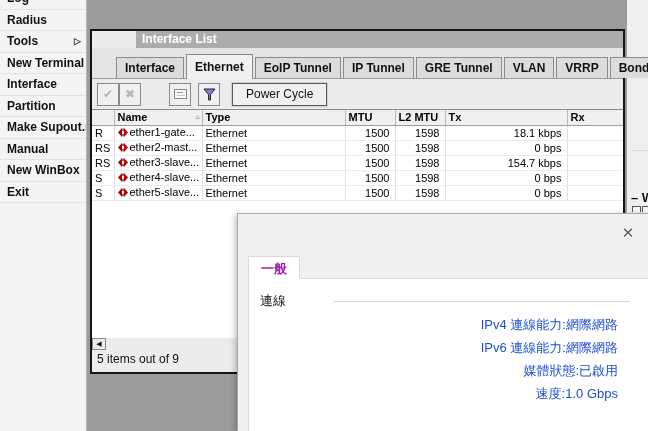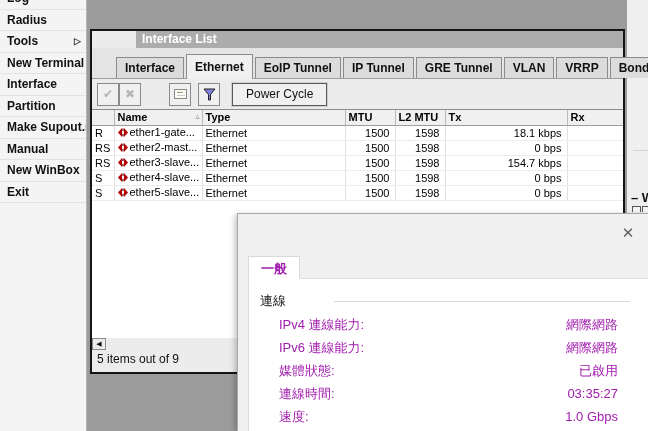--- a/index.html
+++ b/index.html
@@ -84,22 +84,22 @@
   #dlg-tabstrip { left:10px; top:42px; right:0; height:23px; }
   #dlg-tab { display:inline-block; height:23px; line-height:23px; padding:0 12px; font-size:13px;
              font-weight:bold; color:#a21caf; background:#fff; border:1px solid #d9d9d9;
              border-bottom:1px solid #fff; position:relative; z-index:2; }
   #dlg-page { left:10px; top:64px; width:420px; height:200px; background:#fff;
               border:1px solid #dcdcdc; }
   #dlg-group { position:absolute; left:11px; top:13px; font-size:13px; color:#111; }
   #dlg-group-line { position:absolute; left:85px; top:22px; width:296px; height:0;
                     border-top:1px solid #d9d9d9; }
   #dlg-rows { position:absolute; left:30px; top:35px; width:339px; }
-  .dlg-row { height:22.8px; display:flex; justify-content:space-between; align-items:center;
-             font-size:13px; color:#a21caf; }
+  .dlg-row { height:22.8px; display:flex; justify-content:flex-end; align-items:center;
+             font-size:13px; color:#1d4ed8; }
   .dlg-row .lbl { white-space:nowrap; }
   .dlg-row .val { white-space:nowrap; text-align:right; }
 </style>
 </head>
 <body>
 
 <div id="canvas">
 
   <div id="right-strip" class="abs">
     <div id="strip-line" class="abs"></div>
@@ -280,24 +280,20 @@
         </div>
         <div class="dlg-row">
           <span class="lbl">IPv6 連線能力:</span>
           <span class="val">網際網路</span>
         </div>
         <div class="dlg-row">
           <span class="lbl">媒體狀態:</span>
           <span class="val">已啟用</span>
         </div>
         <div class="dlg-row">
-          <span class="lbl">連線時間:</span>
-          <span class="val">03:35:27</span>
-        </div>
-        <div class="dlg-row">
           <span class="lbl">速度:</span>
           <span class="val">1.0 Gbps</span>
         </div>
       </div>
     </div>
   </div>
 
 </div>
 
 </body></html>

